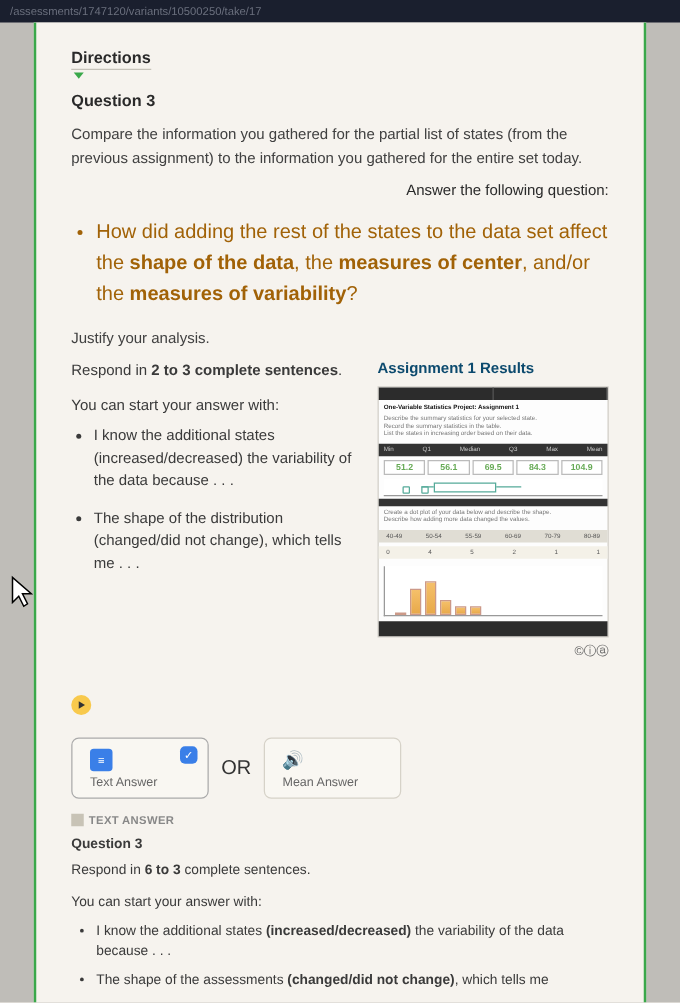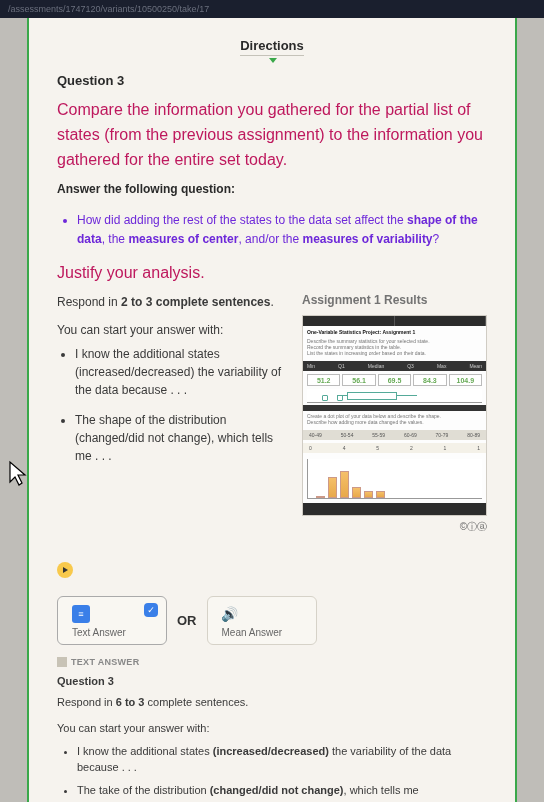--- a/index.html
+++ b/index.html
@@ -4,32 +4,32 @@
 <style>
   * { box-sizing: border-box; margin: 0; padding: 0; }
   html, body { width: 544px; height: 802px; overflow: hidden; font-family: Arial, Helvetica, sans-serif; }
   body { background: #bfbdb8; }
   .topbar { height: 18px; background: #1a1f2e; color: #6a6f7d; font-size: 9px; line-height: 18px; padding: 0 8px; overflow: hidden; white-space: nowrap; }
   .page-wrap { position: relative; width: 490px; margin: 0 auto; background: #f6f3ee; height: 784px; border-left: 2px solid #3aa84a; border-right: 2px solid #3aa84a; padding: 20px 28px 0 28px; overflow: hidden; }
   .cursor { position: absolute; left: 8px; top: 460px; pointer-events: none; }
   .directions { font-size: 13px; font-weight: bold; color: #2a2a2a; border-bottom: 1px solid #c5c2b9; display: inline-block; padding-bottom: 2px; margin-bottom: 2px;}
   .tri-down { width:0;height:0;border-left:4px solid transparent;border-right:4px solid transparent;border-top:5px solid #3aa84a; display:inline-block; margin-left:2px;}
   .q-label { font-size: 13px; font-weight: bold; color: #2a2a2a; margin: 10px 0 10px 0; }
-  .body-text { font-size: 16px; color: #be185d; line-height: 1.55; margin-bottom: 10px; }
-  .sub-label { font-size: 12px; font-weight: bold; color: #2a2a2a; margin: 8px 0 6px 0; }
-  ul.body-list { list-style: disc; padding-left: 20px; font-size: 12px; color: #6d28d9; line-height: 1.55; margin-bottom: 10px; margin-top: 15px;}
+  .body-text { font-size: 12px; color: #404040; line-height: 1.55; margin-bottom: 10px; }
+  .sub-label { font-size: 12px; font-weight: normal; color: #2a2a2a; margin: 8px 0 6px 0; text-align: right; }
+  ul.body-list { list-style: disc; padding-left: 20px; font-size: 16px; color: #a16207; line-height: 1.55; margin-bottom: 10px; margin-top: 15px;}
   .two-col { display: flex; gap: 14px; margin-top: 8px;}
   .col-left { flex: 1 1 50%; }
   .col-right { flex: 0 0 185px; }
   .respond-text { font-size: 12px; color: #3a3a3a; line-height: 1.5; margin-bottom: 12px;}
   .respond-text strong { font-weight: bold; }
   .starter-label { font-size: 12px; color: #3a3a3a; margin-bottom: 8px;}
   ul.starter-list { list-style: disc; padding-left: 18px; font-size: 12px; color: #3a3a3a; line-height: 1.5;}
   ul.starter-list li { margin-bottom: 12px;}
-  .col-right h4 { font-size: 12px; font-weight: bold; color: #737373; margin-bottom:8px; }
+  .col-right h4 { font-size: 12px; font-weight: bold; color: #0c4a6e; margin-bottom:8px; }
   .thumb { width: 185px; background:#fdfdfd; border:1px solid #d0ccc4; font-size:5px; color:#555; position:relative; }
   .thumb-tabs { height:10px; background:#2c2c2c; display:flex;}
   .thumb-tabs > div { flex:1; border-right:1px solid #555;}
   .thumb-title { padding:3px 4px; font-weight:bold; color:#111;}
   .thumb-small { padding:0 4px 2px 4px; color:#777; line-height:1.2;}
   .thumb-row { display:flex; gap:2px; padding:0 4px; margin:3px 0; align-items:center;}
   .stat-box { flex:1; height:12px; background:#fff; border:1px solid #bbb; display:flex; align-items:center; justify-content:center; font-size:7px; color:#6a5; font-weight:bold;}
   .dotplot { height:14px; background:#fff; margin:2px 4px; position:relative; border-bottom:1px solid #999;}
   .dotplot span { position:absolute; bottom:1px; width:6px; height:6px; border:1px solid #5a9; border-radius:1px; background:#fff;}
   .histo { height:40px; background:#fff; margin:6px 4px 4px 4px; display:flex; align-items:flex-end; gap:3px; padding:0 8px; border-bottom:1px solid #999; border-left:1px solid #999;}
@@ -39,37 +39,37 @@
   .play-circle { width:16px; height:16px; border-radius:50%; background:#f8c94c; display:flex; align-items:center; justify-content:center;}
   .play-tri { width:0;height:0;border-left:5px solid #333;border-top:3px solid transparent;border-bottom:3px solid transparent; margin-left:1px;}
   .answer-options { display:flex; align-items:center; gap:10px; margin-bottom:12px;}
   .opt-card { border:1px solid #d6d2c8; border-radius:6px; padding:8px 14px 6px 14px; background:#f9f7f2; display:flex; flex-direction:column; align-items:flex-start; gap:4px; cursor:pointer;}
   .opt-card.sel { border-color:#aaa; }
   .opt-ico { width:18px; height:18px; display:flex; align-items:center; justify-content:center; font-size:12px;}
   .doc-ico { background:#3a7fe8; color:#fff; border-radius:3px; font-size:9px; position:relative;}
   .check-badge { width:14px;height:14px;border-radius:4px;background:#3a7fe8;color:#fff;font-size:9px;display:flex;align-items:center;justify-content:center; position:absolute; right:8px; top:6px;}
   .opt-card { position:relative; min-width:110px;}
   .opt-label { font-size:10px; color:#666;}
-  .or-label { font-size:13px; font-weight:bold; color:#333;}
+  .or-label { font-size:16px; font-weight:normal; color:#333;}
   .audio-ico { color:#222; font-size:14px;}
   .section-tag { font-size:9px; color:#888; font-weight:bold; letter-spacing:0.3px; margin: 6px 0 6px 0; display:flex; align-items:center; gap:4px;}
   .tag-sq { width:10px; height:10px; background:#c8c3b6;}
   .answer-block { font-size:11px; color:#3a3a3a; line-height:1.5;}
   .answer-block .qb { font-weight:bold; margin:4px 0;}
   .answer-block ul { list-style:disc; padding-left:20px; margin-top:6px;}
   .answer-block li { margin-bottom:6px;}
 </style>
 </head>
 <body>
 
 <div class="topbar">/assessments/1747120/variants/10500250/take/17</div>
 
 <div class="page-wrap">
 
-  <div style="display:flex;flex-direction:column;align-items:center;">
+  <div style="display:flex;flex-direction:column;align-items:flex-start;">
     <span class="directions">Directions</span>
     <span class="tri-down"></span>
   </div>
 
   <div class="q-label">Question 3</div>
 
   <div class="body-text">Compare the information you gathered for the partial list of states (from the previous assignment) to the information you gathered for the entire set today.</div>
 
   <div class="sub-label">Answer the following question:</div>
 
@@ -183,21 +183,21 @@
     <div class="qb">Question 3</div>
     <div>
       <span>Respond in </span><strong>6 to 3</strong><span> complete sentences.</span>
     </div>
     <div style="margin-top:10px;">You can start your answer with:</div>
     <ul>
       <li>
         <span>I know the additional states </span><strong>(increased/decreased)</strong><span> the variability of the data because . . .</span>
       </li>
       <li>
-        <span>The take of the distribution </span><strong>(changed/did not change)</strong><span>, which tells me</span>
+        <span>The shape of the assessments </span><strong>(changed/did not change)</strong><span>, which tells me</span>
       </li>
     </ul>
   </div>
 
 </div>
 
 <svg class="cursor" width="22" height="28" viewBox="0 0 22 28">
   <path d="M2 2 L2 22 L7 17 L11 25 L14 23 L10 15 L17 15 Z" fill="#fff" stroke="#000" stroke-width="1.2"></path>
 </svg>
 

